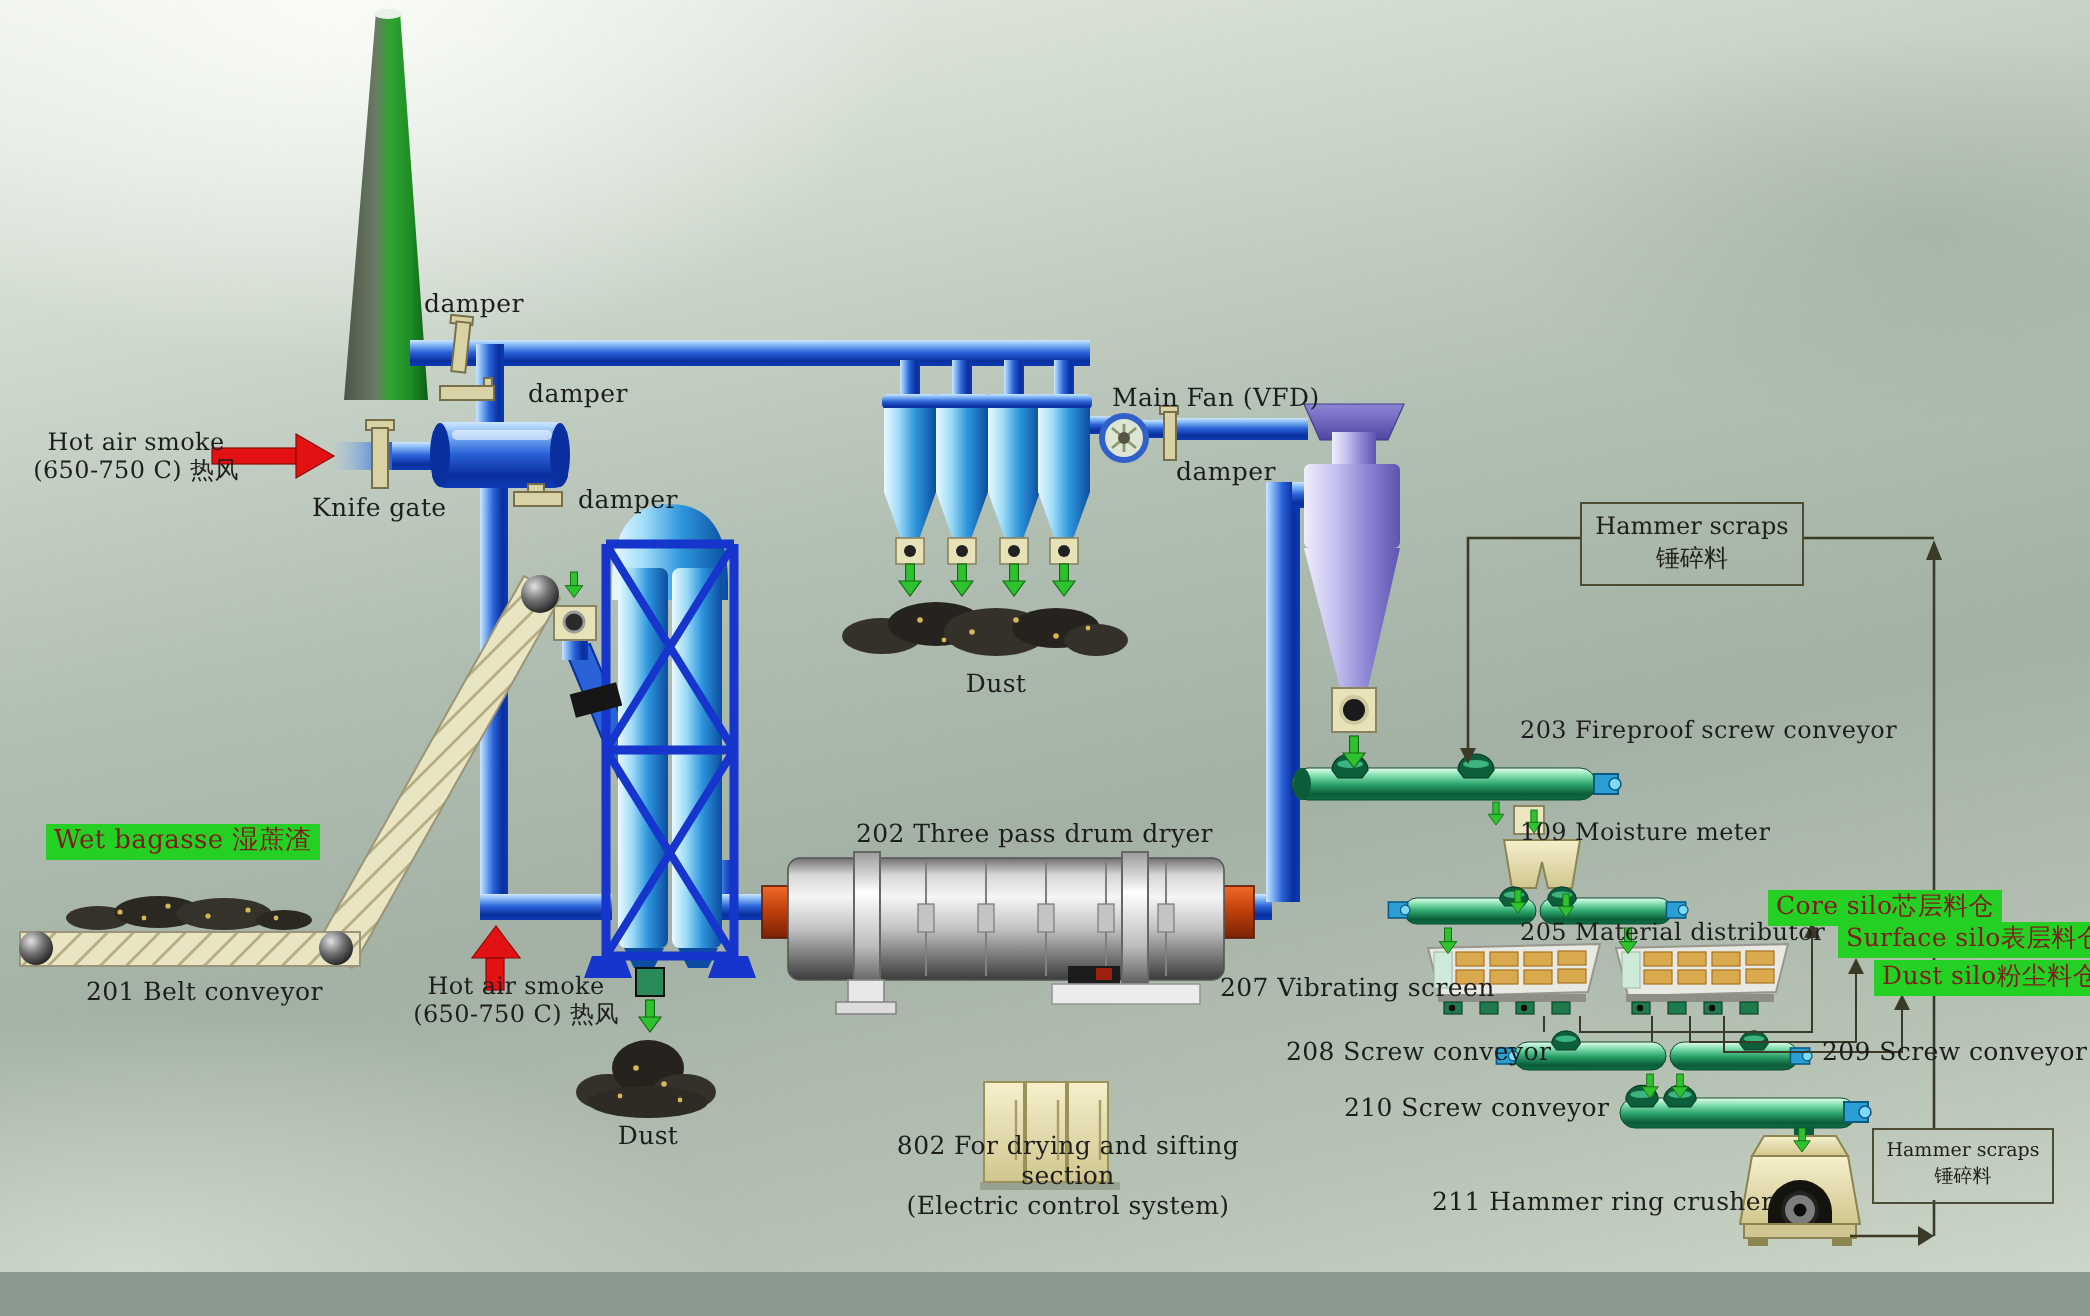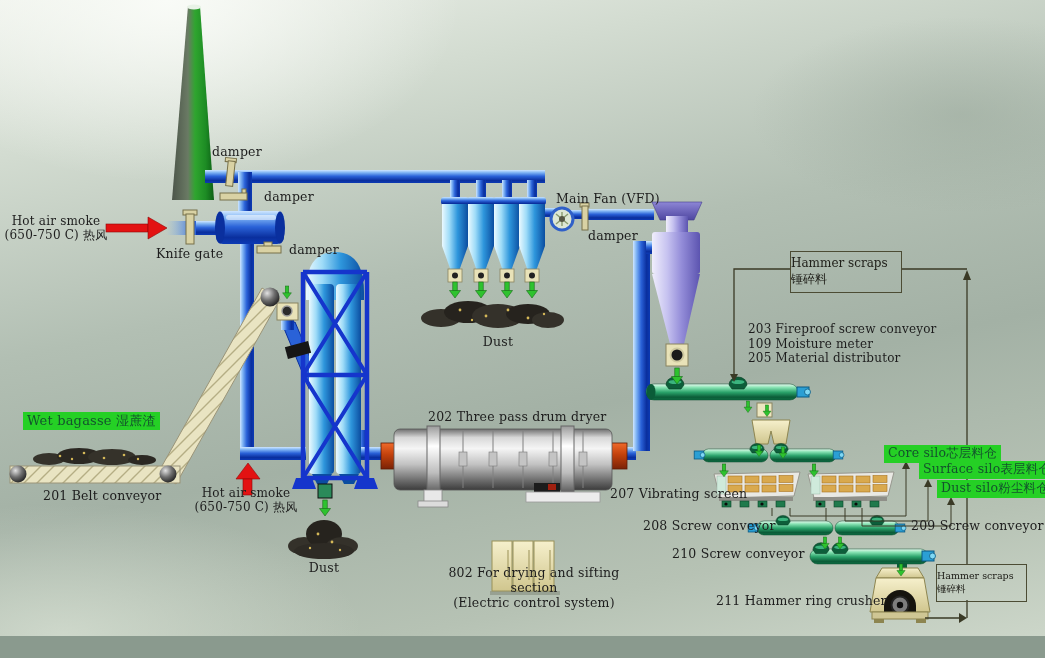--- a/index.html
+++ b/index.html
@@ -8,26 +8,26 @@
     background:
       radial-gradient(ellipse 420px 260px at 16% 0%, rgba(250,252,248,.95) 0%, rgba(250,252,248,0) 70%),
       radial-gradient(ellipse 500px 220px at 6% 100%, rgba(214,223,210,.8) 0%, rgba(214,223,210,0) 60%),
       radial-gradient(ellipse 300px 140px at 92% 18%, rgba(148,163,150,.45) 0%, rgba(148,163,150,0) 70%),
       linear-gradient(168deg,#edf1ea 0%,#d3dcd1 18%,#b2bfb3 42%,#a3b1a5 62%,#b6c2b4 84%,#ccd6c9 100%);
     font-family:"DejaVu Serif",serif;
   }
   svg{position:absolute;left:0;top:0;}
   .lbl{position:absolute;font:12.5px/1.18 "DejaVu Serif",serif;color:#1d1d1d;
        white-space:nowrap;letter-spacing:.2px;}
-  .sm{font-size:12px;}
+  .sm{font-size:12px;padding-left:12px;}
   .ctr{text-align:center;white-space:normal;}
-  .hl{background:#25d025;color:#14532d;padding:1px 4px 2px;display:inline-block;}
-  .hbox{position:absolute;border:1.5px solid #4c4c34;text-align:left;color:#20201a;
+  .hl{background:#25d025;color:#7f1d1d;padding:1px 4px 2px;display:inline-block;}
+  .hbox{position:absolute;border:1.5px solid #4c4c34;text-align:center;color:#20201a;
         font-family:"DejaVu Serif",serif;}
-  .list div{white-space:nowrap;}
+  .list div{white-space:nowrap;margin-top:36px;}
 </style>
 </head>
 <body>
 
 <div id="stage">
 
 <svg width="1045" height="658" viewBox="0 0 1045 658">
 <defs>
   <linearGradient id="gradH" x1="0" y1="0" x2="0" y2="1">
     <stop offset="0" stop-color="#cfe6ff"></stop>

